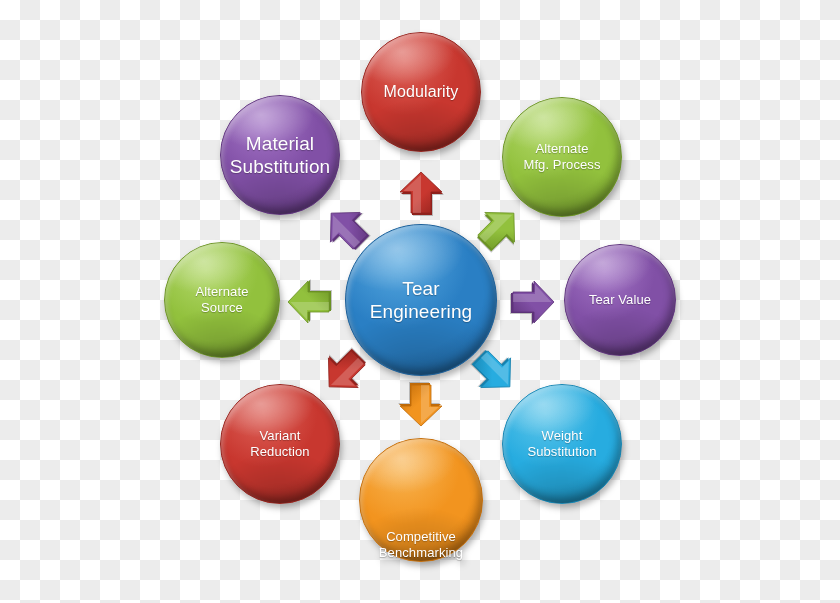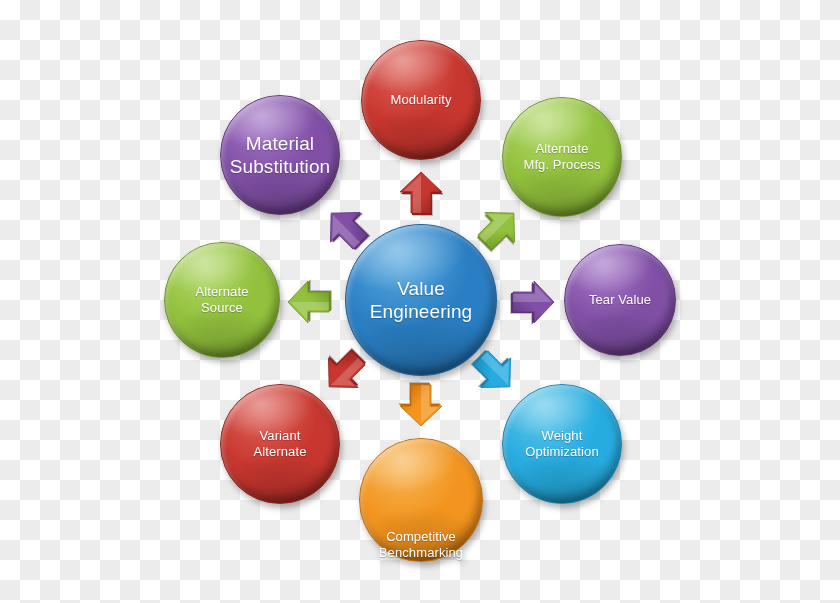--- a/index.html
+++ b/index.html
@@ -236,48 +236,48 @@
             </linearGradient>
           </defs>
           <path d="M24 4 L45 24 L34 24 L34 45 L14 45 L14 24 L3 24 Z" transform="translate(2,3)" fill="rgba(0,0,0,0.22)"></path>
           <path d="M24 4 L45 24 L34 24 L34 45 L14 45 L14 24 L3 24 Z" transform="translate(1,2)" fill="url(#ag7b)"></path>
           <path d="M24 4 L45 24 L34 24 L34 45 L14 45 L14 24 L3 24 Z" fill="url(#ag7)" stroke="#5d3279" stroke-width="0.8"></path>
           <path d="M24 6.5 L24 45 L16 45 L16 23 L6.5 23 Z" fill="rgba(255,255,255,0.20)"></path>
         </svg>
       </div>
     </div>
   <div id="nodes-layer">
-      <div class="node" style="left: 361px; top: 40px; width: 120px; height: 120px; font-size: 13px; background: radial-gradient(circle at 36% 24%, rgb(221, 97, 88) 0%, rgb(200, 55, 47) 46%, rgb(200, 55, 47) 62%, rgb(151, 36, 30) 100%); border: 1px solid rgb(151, 36, 30);">
+      <div class="node" style="left: 361px; top: 32px; width: 120px; height: 120px; font-size: 16px; background: radial-gradient(circle at 36% 24%, rgb(221, 97, 88) 0%, rgb(200, 55, 47) 46%, rgb(200, 55, 47) 62%, rgb(151, 36, 30) 100%); border: 1px solid rgb(151, 36, 30);">
         <span class="lbl">Modularity</span>
       </div>
       <div class="node" style="left: 502px; top: 97px; width: 120px; height: 120px; font-size: 13px; background: radial-gradient(circle at 36% 24%, rgb(178, 216, 106) 0%, rgb(146, 193, 61) 46%, rgb(146, 193, 61) 62%, rgb(109, 149, 38) 100%); border: 1px solid rgb(109, 149, 38);">
         <span class="lbl">Alternate
 Mfg. Process</span>
       </div>
       <div class="node" style="left: 564px; top: 244px; width: 112px; height: 112px; font-size: 13px; background: radial-gradient(circle at 36% 24%, rgb(163, 116, 198) 0%, rgb(129, 80, 166) 46%, rgb(129, 80, 166) 62%, rgb(97, 53, 127) 100%); border: 1px solid rgb(97, 53, 127);">
         <span class="lbl">Tear Value</span>
       </div>
       <div class="node" style="left: 502px; top: 384px; width: 120px; height: 120px; font-size: 13px; background: radial-gradient(circle at 36% 24%, rgb(94, 198, 234) 0%, rgb(39, 172, 224) 46%, rgb(39, 172, 224) 62%, rgb(22, 134, 180) 100%); border: 1px solid rgb(22, 134, 180);">
         <span class="lbl">Weight
-Optimization</span>
+Substitution</span>
       </div>
       <div class="node" style="left: 359px; top: 438px; width: 124px; height: 124px; font-size: 13px; background: radial-gradient(circle at 36% 24%, rgb(248, 180, 81) 0%, rgb(242, 148, 31) 46%, rgb(242, 148, 31) 62%, rgb(198, 111, 11) 100%); border: 1px solid rgb(198, 111, 11); align-items: flex-end;">
         <span class="lbl">Competitive
 Benchmarking</span>
       </div>
       <div class="node" style="left: 220px; top: 384px; width: 120px; height: 120px; font-size: 13px; background: radial-gradient(circle at 36% 24%, rgb(221, 97, 88) 0%, rgb(200, 55, 47) 46%, rgb(200, 55, 47) 62%, rgb(151, 36, 30) 100%); border: 1px solid rgb(151, 36, 30);">
         <span class="lbl">Variant
-Alternate</span>
+Reduction</span>
       </div>
       <div class="node" style="left: 164px; top: 242px; width: 116px; height: 116px; font-size: 13px; background: radial-gradient(circle at 36% 24%, rgb(178, 216, 106) 0%, rgb(146, 193, 61) 46%, rgb(146, 193, 61) 62%, rgb(109, 149, 38) 100%); border: 1px solid rgb(109, 149, 38);">
         <span class="lbl">Alternate
 Source</span>
       </div>
       <div class="node" style="left: 220px; top: 95px; width: 120px; height: 120px; font-size: 19px; background: radial-gradient(circle at 36% 24%, rgb(163, 116, 198) 0%, rgb(129, 80, 166) 46%, rgb(129, 80, 166) 62%, rgb(97, 53, 127) 100%); border: 1px solid rgb(97, 53, 127);">
         <span class="lbl">Material
 Substitution</span>
       </div>
       <div class="node" style="left: 345px; top: 224px; width: 152px; height: 152px; font-size: 19px; background: radial-gradient(circle at 36% 24%, rgb(86, 168, 224) 0%, rgb(42, 127, 196) 46%, rgb(42, 127, 196) 62%, rgb(27, 95, 153) 100%); border: 1px solid rgb(27, 95, 153);">
-        <span class="lbl">Value
+        <span class="lbl">Tear
 Engineering</span>
       </div>
     </div>
 </div>
 
 </body></html>

